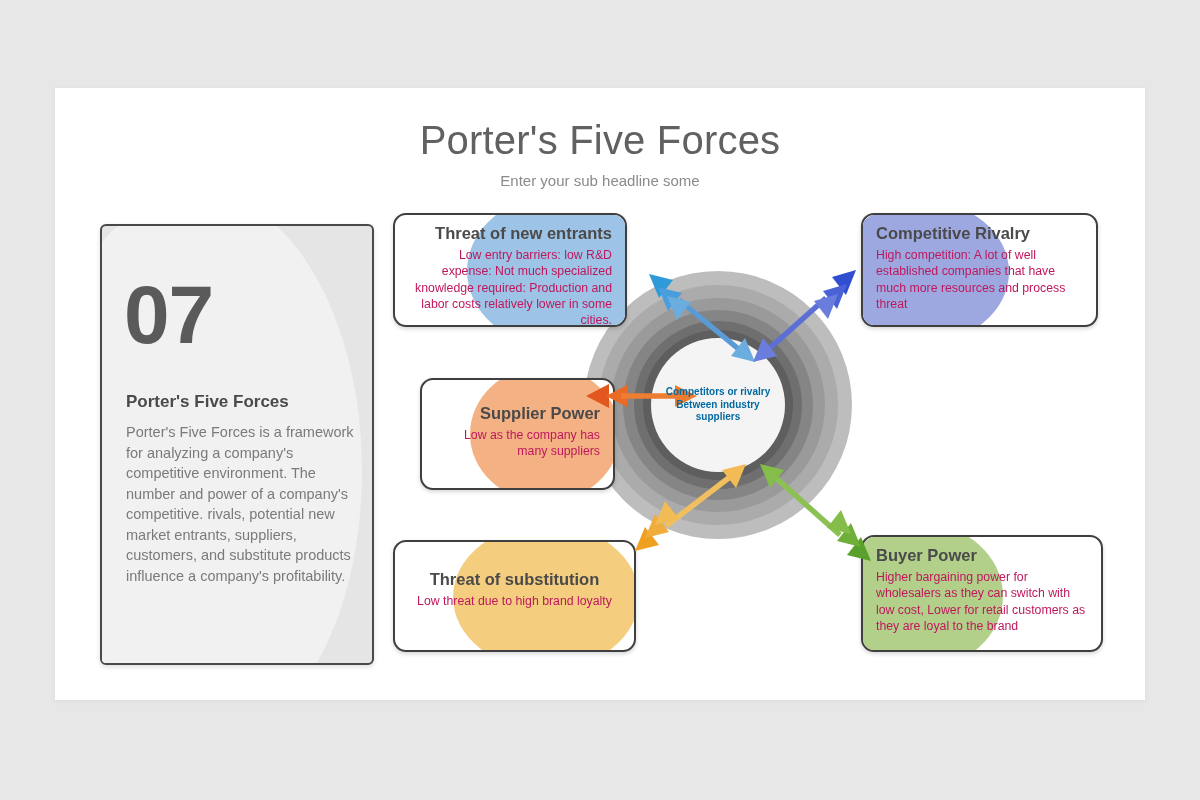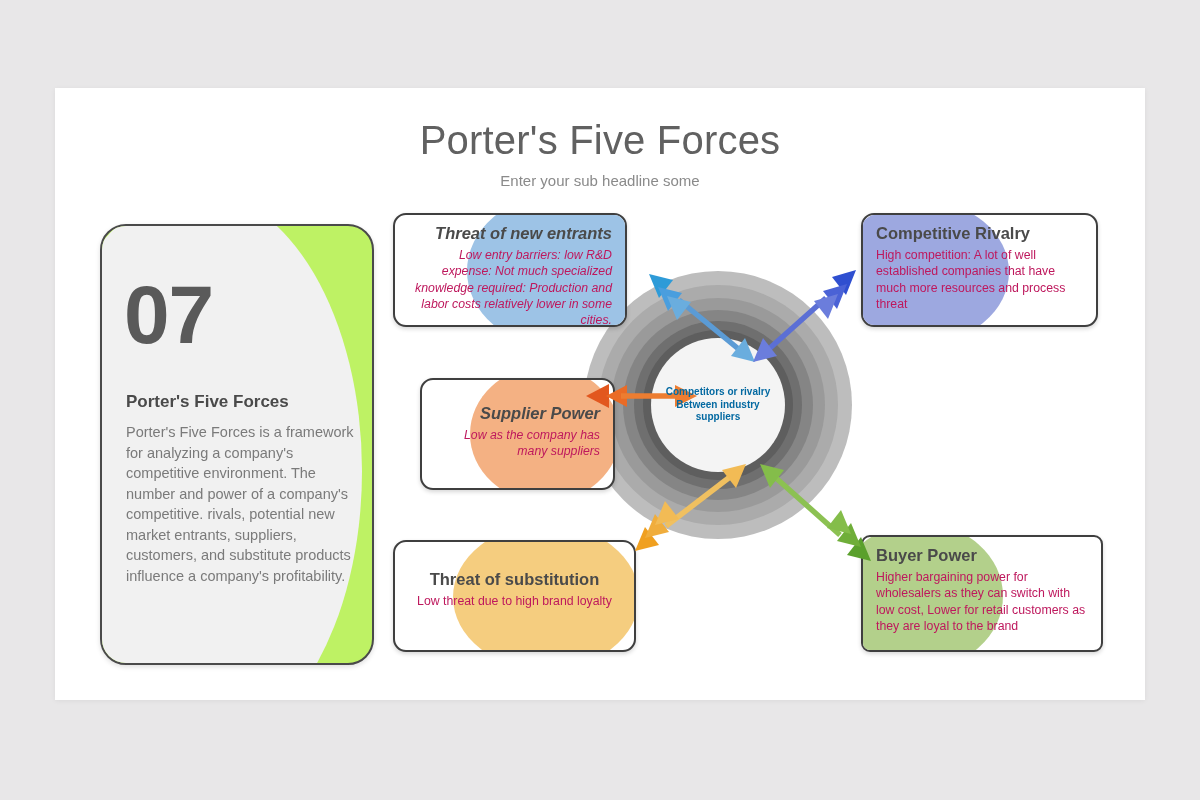--- a/index.html
+++ b/index.html
@@ -49,22 +49,22 @@
   }
 
   
   #left-panel {
     position: absolute;
     left: 45px;
     top: 136px;
     width: 270px;
     height: 437px;
     border: 2.5px solid #4a4a4a;
-    border-radius: 26px;
-    background: #bef264;
+    border-radius: 6px;
+    background: #e5e5e5;
     overflow: hidden;
     box-shadow: 0 2px 5px rgba(0,0,0,0.13);
   }
   #left-panel-blob {
     position: absolute;
     left: -70px;
     top: -35px;
     width: 330px;
     height: 560px;
     background: #f1f1f1;
@@ -121,21 +121,21 @@
     font-size: 16.5px;
     font-weight: 700;
     color: #4a4a4a;
     margin-bottom: 4px;
   }
   .card-body {
     font-size: 12.3px;
     line-height: 1.33;
     color: #be185d;
   }
-  .align-right .card-inner { text-align: right; font-style: italic; }
+  .align-right .card-inner { text-align: right; }
   .align-left  .card-inner { text-align: left; }
   .align-center .card-inner { text-align: center; }
 
   
   #card-threat-entrants { left: 338px; top: 125px; width: 230px; height: 110px; }
   #card-threat-entrants .card-blob {
     right: -22px; top: -20px; width: 180px; height: 152px;
     background: #9dc3e6;
   }
 
@@ -150,21 +150,21 @@
     left: 48px; top: -14px; width: 150px; height: 136px;
     background: #f4b183;
   }
 
   #card-threat-substitution { left: 338px; top: 452px; width: 239px; height: 108px; }
   #card-threat-substitution .card-blob {
     left: 58px; top: -18px; width: 186px; height: 146px;
     background: #f5cd7f;
   }
 
-  #card-buyer-power { left: 806px; top: 447px; width: 238px; height: 113px; border-radius: 9px; }
+  #card-buyer-power { left: 806px; top: 447px; width: 238px; height: 113px; }
   #card-buyer-power .card-blob {
     left: -26px; top: -14px; width: 166px; height: 146px;
     background: #b3d08b;
   }
 
   
   #wheel {
     position: absolute;
     left: 529px;
     top: 183px;

